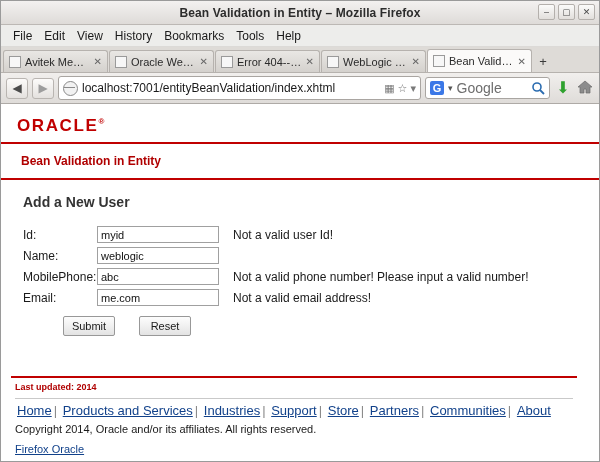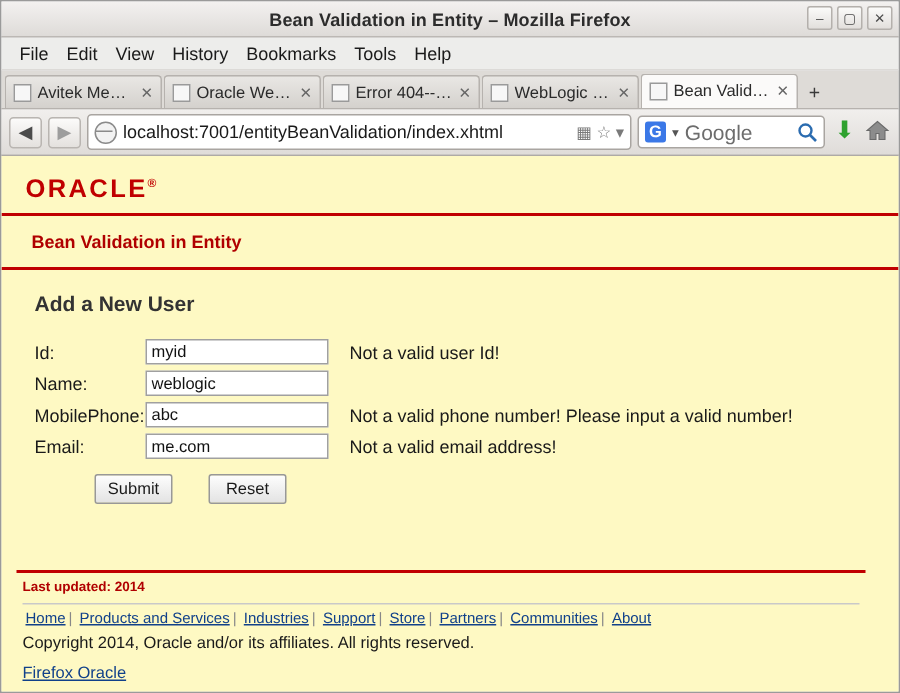--- a/index.html
+++ b/index.html
@@ -246,21 +246,21 @@
     flex: 0 0 auto;
   }
   .home-icon {
     width: 18px;
     text-align: center;
     flex: 0 0 auto;
   }
   
   .content {
     flex: 1 1 auto;
-    background: #fef9c3;
+    background: #ffffff;
     position: relative;
     overflow: hidden;
   }
   .oracle-header {
     padding: 12px 0 6px 16px;
     border-bottom: 2px solid #c00000;
   }
   .oracle-logo {
     font-family: "Liberation Sans", sans-serif;
     font-size: 17px;
@@ -357,21 +357,21 @@
     font-weight: bold;
     color: #b00000;
     padding: 4px 0 6px 14px;
   }
   .footer-links-rule {
     border-top: 1px solid #c9c9c9;
     margin: 0 14px;
   }
   .footer-links {
     padding: 4px 15px 3px 14px;
-    font-size: 10px;
+    font-size: 13px;
     color: #444;
   }
   .footer-links a {
     color: #11418a;
     text-decoration: underline;
     margin: 0 2px;
   }
   .footer-links .sep { color: #888; }
   .copyright {
     padding: 2px 0 4px 14px;

